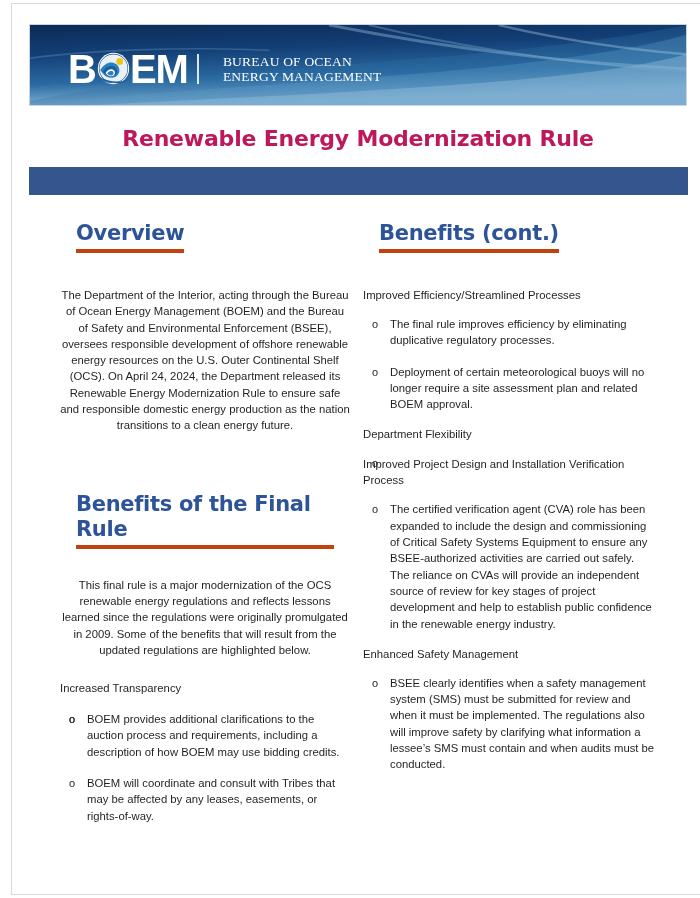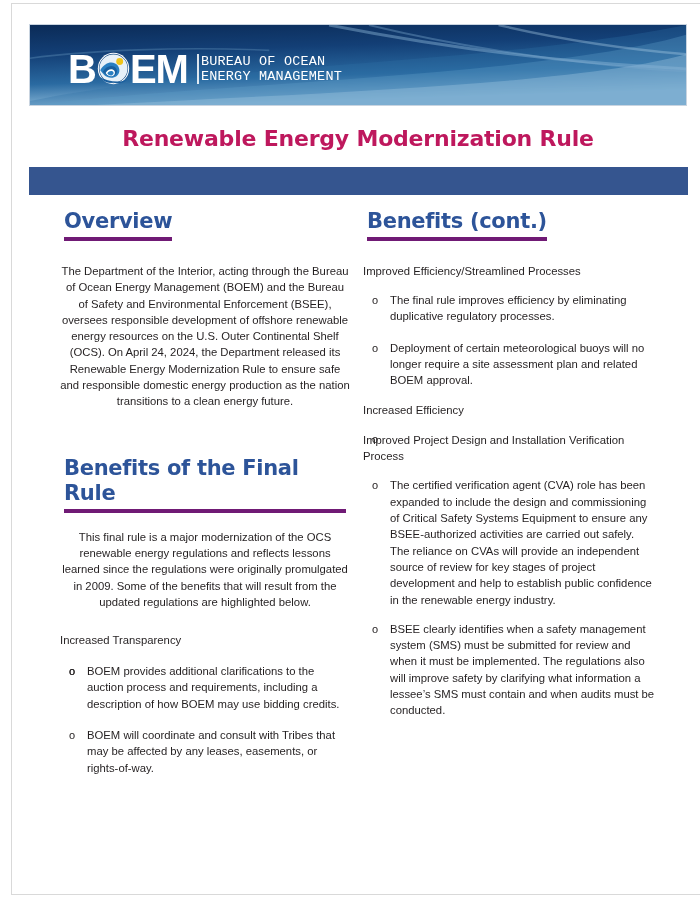--- a/index.html
+++ b/index.html
@@ -85,23 +85,23 @@
     left: 1px;
     top: 3px;
     width: 33px;
     height: 33px;
   }
   .logo-sub {
     margin-left: 9px;
     color: #ffffff;
     font-size: 13.5px;
     line-height: 15px;
-    font-family: Liberation Mono, monospace;
+    font-family: Liberation Serif, serif;
     letter-spacing: 0.2px;
-    padding-left: 2px;
+    padding-left: 24px;
     border-left: 2px solid rgba(255,255,255,0.85);
     white-space: nowrap;
   }
 
   
   .doc-title {
     position: absolute;
     left: 0;
     top: 126px;
     width: 700px;
@@ -136,30 +136,30 @@
   .col-left {
     left: 52px;
     width: 290px;
   }
   .col-right {
     left: 355px;
     width: 292px;
   }
 
   h2.sec-head {
-    margin: 4px;
+    margin: 16px;
     font-family: "DejaVu Sans", sans-serif;
     font-weight: bold;
     font-size: 21px;
     color: #2d5499;
     line-height: 25px;
     letter-spacing: -0.3px;
     display: inline-block;
     padding-bottom: 3px;
-    border-bottom: 4px solid #701a75;
+    border-bottom: 4px solid #c2410c;
   }
   .head-row { line-height: 0; }
 
   p.body {
     margin: 0;
     font-family: "Liberation Sans", sans-serif;
     font-size: 11.3px;
     line-height: 16.3px;
     color: #231f20;
     text-align: center;
@@ -274,28 +274,29 @@
     <div class="col col-right">
       <div class="head-row">
         <h2 class="sec-head">Benefits (cont.)</h2>
       </div>
       <div id="right-subsections" style="margin-top:18px;">
           <p class="sub-italic" style="margin-top: 0px;">Improved Efficiency/Streamlined Processes</p>
           <ul class="bullets" style="margin-top: 13px;">
             <li><span class="marker">o</span><span>The final rule improves efficiency by eliminating duplicative regulatory processes.</span></li>
             <li style="margin-top: 15px;"><span class="marker">o</span><span>Deployment of certain meteorological buoys will no longer require a site assessment plan and related BOEM approval.</span></li>
           </ul>
-          <p class="sub-italic" style="margin-top: 14px;">Increased Efficiency</p>
+          <p class="sub-italic" style="margin-top: 14px;">Department Flexibility</p>
           <ul class="bullets" style="margin-top: 13px;">
             <li><span class="marker">o</span></li>
           </ul>
           <p class="sub-italic" style="margin-top: 14px;">Improved Project Design and Installation Verification Process</p>
           <ul class="bullets" style="margin-top: 13px;">
             <li><span class="marker">o</span><span>The certified verification agent (CVA) role has been expanded to include the design and commissioning of Critical Safety Systems Equipment to ensure any BSEE-authorized activities are carried out safely. The reliance on CVAs will provide an independent source of review for key stages of project development and help to establish public confidence in the renewable energy industry.</span></li>
           </ul>
+          <p class="sub-italic" style="margin-top: 14px;">Enhanced Safety Management</p>
           <ul class="bullets" style="margin-top: 13px;">
             <li><span class="marker">o</span><span>BSEE clearly identifies when a safety management system (SMS) must be submitted for review and when it must be implemented. The regulations also will improve safety by clarifying what information a lessee’s SMS must contain and when audits must be conducted.</span></li>
           </ul>
         </div>
     </div>
 
   </div>
 </div>
 
 </body></html>

